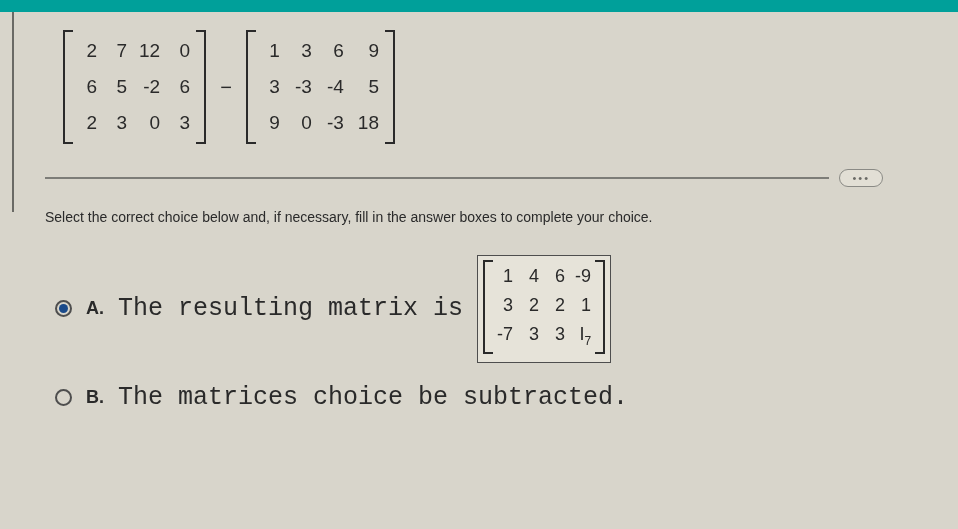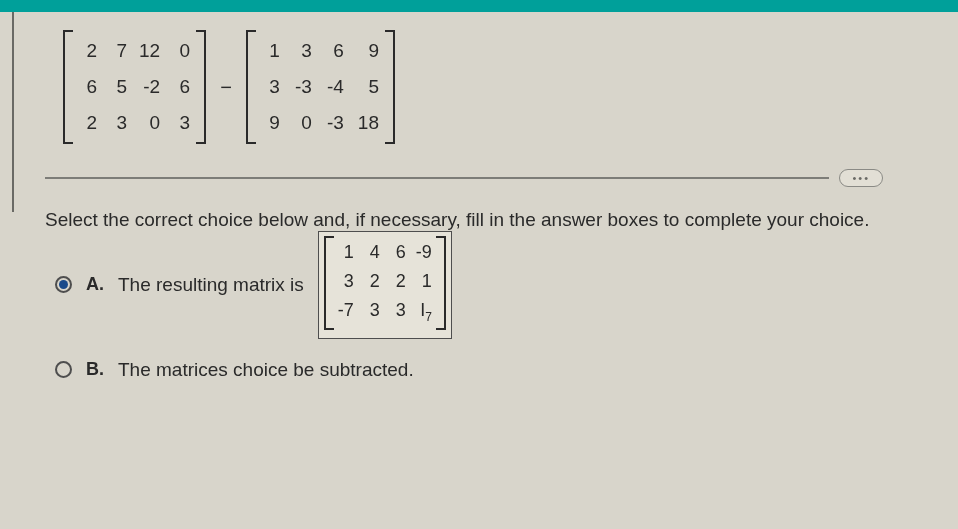--- a/index.html
+++ b/index.html
@@ -74,21 +74,22 @@
     .dots-pill {
       border: 1.5px solid #8a8a85;
       border-radius: 12px;
       padding: 2px 12px;
       font-size: 11px;
       letter-spacing: 2px;
       color: #6a6a65;
       background: #e2dfd5;
     }
     .instruction {
-      font-size: 19px;
+      font-size: 14px;
+      margin-bottom: 30px;
     }
     .choices { margin-left: 10px; }
     .choice-row {
       display: flex;
       align-items: center;
       gap: 14px;
       margin-bottom: 20px;
     }
     .radio {
       width: 17px; height: 17px;
@@ -99,21 +100,21 @@
       justify-content: center;
       flex-shrink: 0;
     }
     .radio.selected::after {
       content: '';
       width: 9px; height: 9px;
       background: #1a4a8a;
       border-radius: 50%;
     }
     .choice-label { font-weight: bold; font-size: 18px; }
-    .choice-text { font-size: 19px; }
+    .choice-text { font-size: 25px; font-family: Liberation Mono, monospace; }
     .answer-matrix-box {
       border: 1.5px solid #4e4e4e;
       padding: 4px 5px;
       background: #e6e3d9;
     }
     .answer-grid {
       display: grid;
       grid-template-columns: repeat(4, auto);
       column-gap: 10px;
       row-gap: 8px;

